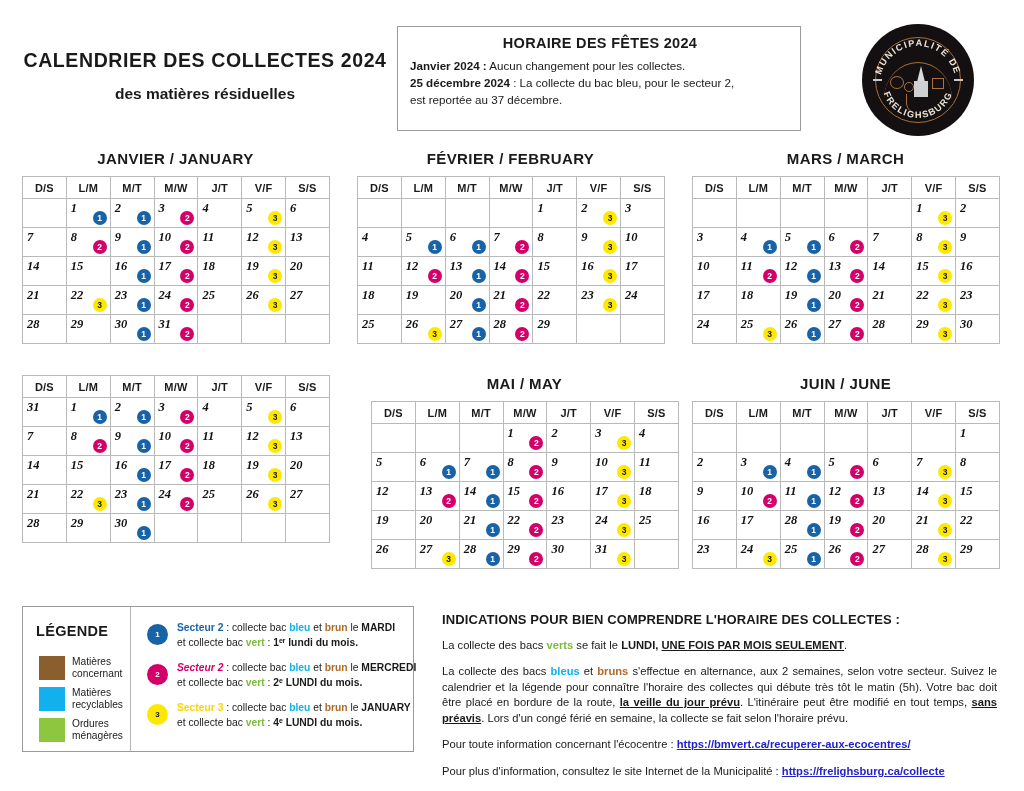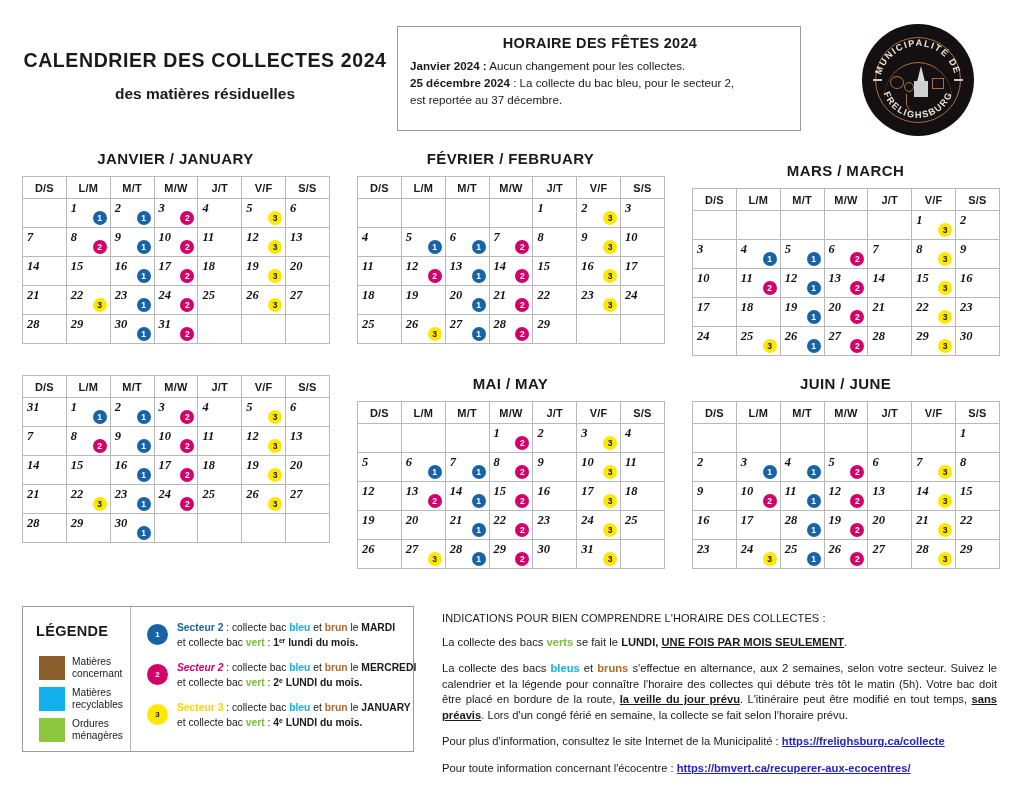--- a/index.html
+++ b/index.html
@@ -287,22 +287,22 @@
   .w-vert { color: #7DBB3F; font-weight: bold; }
   .w-bold { font-weight: bold; }
 
   
   #indications {
     position: absolute;
     left: 442px; top: 612px;
     width: 555px;
   }
   #ind-title {
-    font-size: 11px;
-    font-weight: normal;
+    font-size: 13px;
+    font-weight: bold;
     letter-spacing: 0.1px;
     margin-bottom: 11px;
   }
   #indications p {
     margin: 0 0 11px 0;
     font-size: 11.2px;
     line-height: 1.38;
     text-align: justify;
   }
   .u { text-decoration: underline; font-weight: bold; }
@@ -632,21 +632,21 @@
             </td>
             <td>
               <span class="daynum">29</span>
             </td>
             <td></td>
             <td></td>
           </tr>
         </tbody>
       </table>
     </div>
-    <div class="month" style="left: 692px; top: 0px; margin-top: 12px;">
+    <div class="month" style="left: 692px; top: 0px;">
       <div class="month-title">MARS / MARCH</div>
       <table class="cal">
         <thead>
           <tr>
             <th>D/S</th>
             <th>L/M</th>
             <th>M/T</th>
             <th>M/W</th>
             <th>J/T</th>
             <th>V/F</th>
@@ -911,21 +911,21 @@
               <span class="badge s1">1</span>
             </td>
             <td></td>
             <td></td>
             <td></td>
             <td></td>
           </tr>
         </tbody>
       </table>
     </div>
-    <div class="month" style="left: 357px; top: 225px;">
+    <div class="month" style="left: 371px; top: 225px;">
       <div class="month-title">MAI / MAY</div>
       <table class="cal">
         <thead>
           <tr>
             <th>D/S</th>
             <th>L/M</th>
             <th>M/T</th>
             <th>M/W</th>
             <th>J/T</th>
             <th>V/F</th>
@@ -1257,16 +1257,16 @@
   </div>
 </div>
 
 <div id="indications">
   <div id="ind-title">INDICATIONS POUR BIEN COMPRENDRE L'HORAIRE DES COLLECTES :</div>
 
   <p><span>La collecte des bacs </span><span class="w-vert">verts</span><span> se fait le </span><span class="w-bold">LUNDI,</span><span> </span><span class="u">UNE FOIS PAR MOIS SEULEMENT</span><span>.</span></p>
 
   <p><span>La collecte des bacs </span><span class="w-bleu">bleus</span><span> et </span><span class="w-brun">bruns</span><span> s'effectue en alternance, aux 2 semaines, selon votre secteur. Suivez le calendrier et la légende pour connaître l'horaire des collectes qui débute très tôt le matin (5h). Votre bac doit être placé en bordure de la route, </span><span class="u">la veille du jour prévu</span><span>. L'itinéraire peut être modifié en tout temps, </span><span class="u">sans préavis</span><span>. Lors d'un congé férié en semaine, la collecte se fait selon l'horaire prévu.</span></p>
 
+  <p><span>Pour toute information concernant l'écocentre : </span><a class="link" href="#">https://bmvert.ca/recuperer-aux-ecocentres/</a></p>
+
   <p><span>Pour plus d'information, consultez le site Internet de la Municipalité : </span><a class="link" href="#">https://frelighsburg.ca/collecte</a></p>
-
-  <p><span>Pour toute information concernant l'écocentre : </span><a class="link" href="#">https://bmvert.ca/recuperer-aux-ecocentres/</a></p>
 </div>
 
 </body></html>

